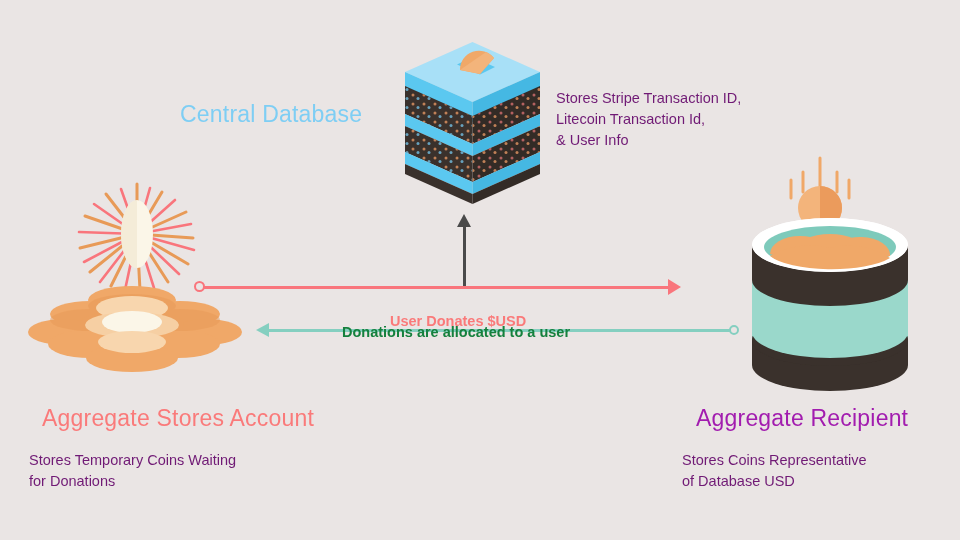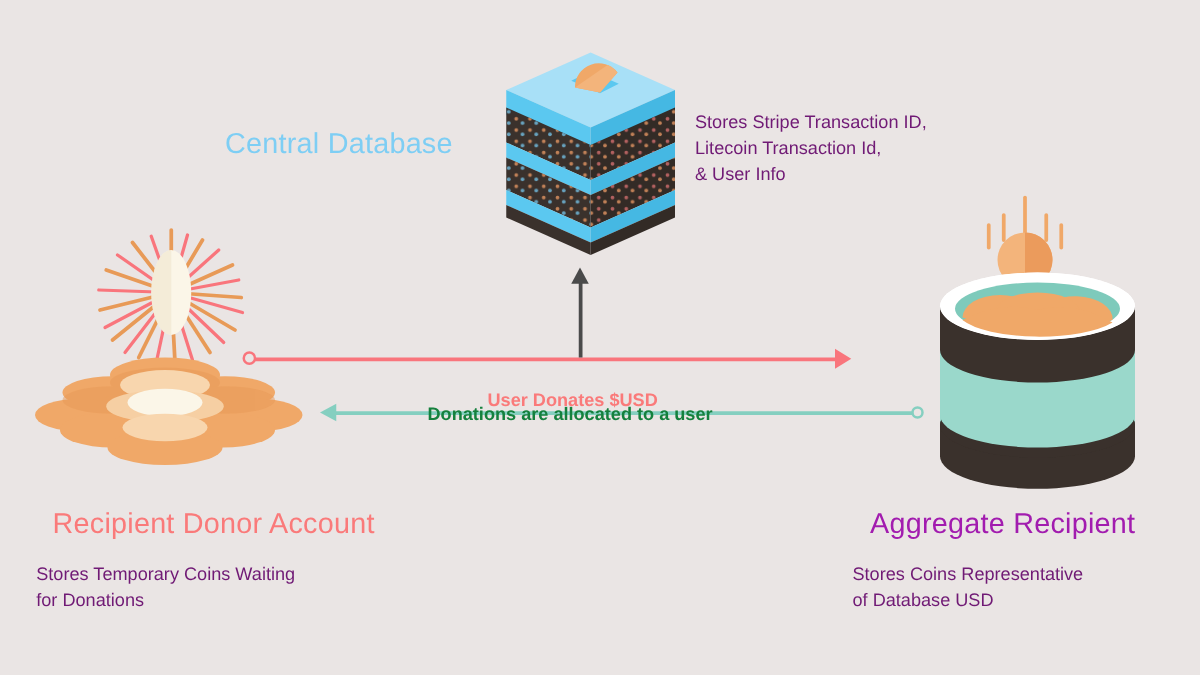--- a/index.html
+++ b/index.html
@@ -271,21 +271,21 @@
   <div class="abs head-up"></div>
 
   <div class="abs arrow-label label-donate">User Donates $USD</div>
   <div class="abs arrow-label label-alloc">Donations are allocated to a user</div>
 
   <div class="abs title title-db">Central Database</div>
   <div class="abs body-text text-db">Stores Stripe Transaction ID,
 Litecoin Transaction Id,
 &amp; User Info</div>
 
-  <div class="abs title title-donor">Recipient Donor Account</div>
+  <div class="abs title title-donor">Aggregate Stores Account</div>
   <div class="abs body-text text-donor">Stores Temporary Coins Waiting
 for Donations</div>
 
   <div class="abs title title-recip">Aggregate Recipient</div>
   <div class="abs body-text text-recip">Stores Coins Representative
 of Database USD</div>
 
 </div>
 
 </body></html>

